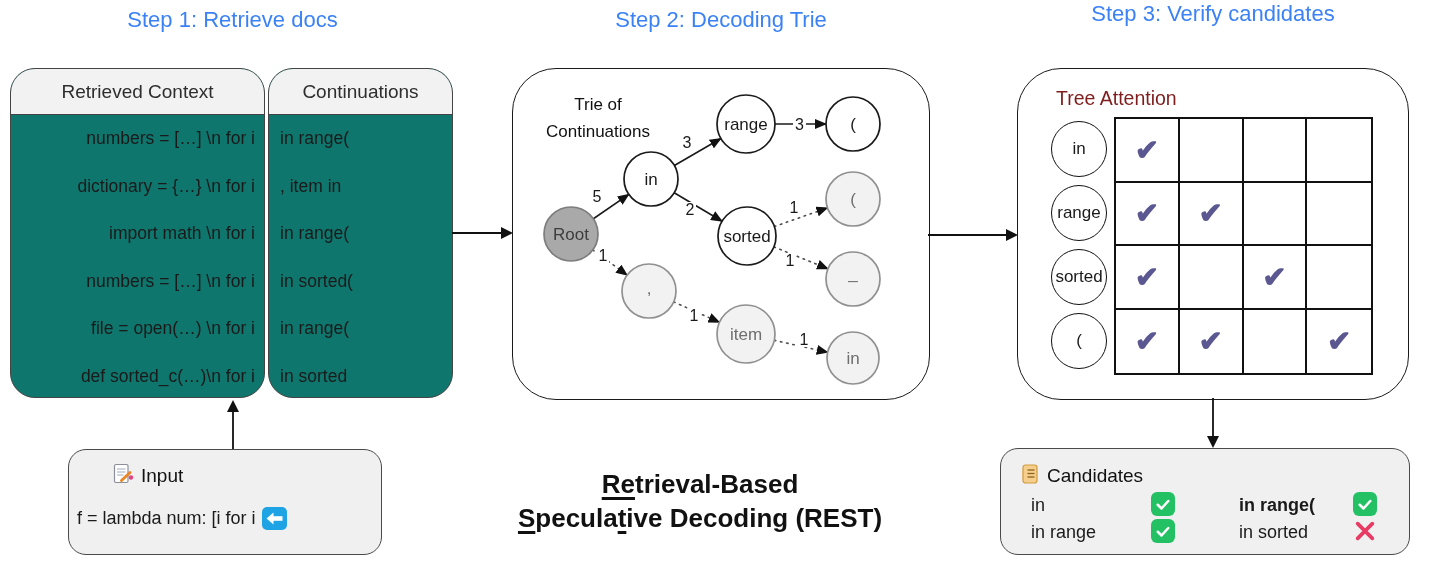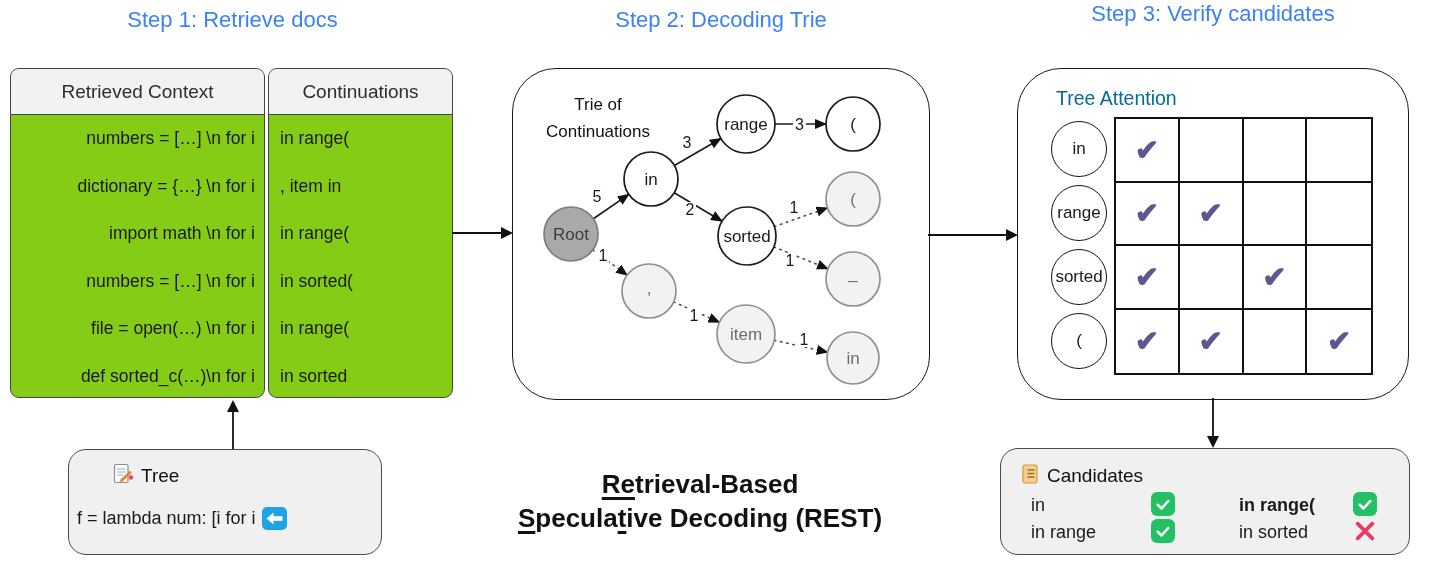--- a/index.html
+++ b/index.html
@@ -1,22 +1,22 @@
 <!DOCTYPE html>
 <html><head>
 <meta charset="utf-8">
 <style>
   html,body{margin:0;padding:0;background:#fff;}
   #canvas{position:relative;width:1440px;height:571px;background:#ffffff;
           font-family:"Liberation Sans",sans-serif;color:#1a1a1a;overflow:hidden;}
   .abs{position:absolute;}
   .step-title{font-size:22px;text-align:center;color:#3b82f6;}
   
-  .tbox{position:absolute;top:68px;height:330px;border:1.6px solid #444;border-radius:9px;
-        background:#84cc16;box-sizing:border-box;overflow:hidden;}
+  .tbox{position:absolute;top:68px;height:330px;border:1.6px solid #444;border-radius:25px;
+        background:#0f766e;box-sizing:border-box;overflow:hidden;}
   .thead{height:45px;background:#f2f2f2;border-bottom:1.6px solid #444;display:flex;
          align-items:center;justify-content:center;font-size:19px;color:#2e2e2e;}
   .trow{height:47.5px;display:flex;align-items:center;font-size:17.5px;white-space:pre;}
   .trow.r{justify-content:flex-end;padding-right:9px;}
   .trow.l{justify-content:flex-start;padding-left:11px;}
   .b{font-weight:normal;}
   
   .panel{position:absolute;top:68px;height:332px;border:1.7px solid #1a1a1a;border-radius:44px;
          background:#fff;box-sizing:border-box;}
   .panel-label{position:absolute;font-size:17px;color:#111;line-height:27px;text-align:center;}
@@ -98,21 +98,21 @@
 
   <div class="graybox" style="left:68px;top:449px;width:314px;height:106px;">
     <svg class="abs" style="left:42px;top:12px;" width="24" height="24" viewBox="0 0 24 24">
       <rect x="3.5" y="2.5" width="13.5" height="18" rx="1.5" fill="#fff" stroke="#8a8f98" stroke-width="1.2"></rect>
       <line x1="6" y1="7" x2="14.5" y2="7" stroke="#b9c3d0" stroke-width="1.4"></line>
       <line x1="6" y1="10" x2="14.5" y2="10" stroke="#b9c3d0" stroke-width="1.4"></line>
       <line x1="6" y1="13" x2="12.5" y2="13" stroke="#b9c3d0" stroke-width="1.4"></line>
       <line x1="10.5" y1="18.5" x2="19" y2="10.5" stroke="#e8872a" stroke-width="3" stroke-linecap="round"></line>
       <circle cx="20" cy="15.5" r="2.2" fill="#e2447e"></circle>
     </svg>
-    <div class="boxtitle" style="left:72px;top:15px;">Tree</div>
+    <div class="boxtitle" style="left:72px;top:15px;">Input</div>
     <div class="codeline" style="left:8px;top:57px;">
       <span>f = lambda num: [i </span><span class="b">for i</span>
       <span class="bluekey">
         <svg width="17" height="13" viewBox="0 0 17 13">
           <polygon points="0.5,6.5 7.5,0.5 7.5,12.5" fill="#fff"></polygon>
           <rect x="6.5" y="4.2" width="10" height="4.6" fill="#fff"></rect>
         </svg>
       </span>
     </div>
   </div>
@@ -222,21 +222,21 @@
       </g>
     </svg>
   </div>
 
   <svg class="abs" style="left:928px;top:228px;" width="91" height="14">
     <line x1="0" y1="7" x2="79" y2="7" stroke="#111" stroke-width="1.8"></line>
     <polygon points="78,1 90,7 78,13" fill="#111"></polygon>
   </svg>
 
   <div class="panel" style="left:1017px;width:392px;">
-    <div class="abs" style="left:38px;top:18px;font-size:19.5px;color:#0369a1;">Tree Attention</div>
+    <div class="abs" style="left:38px;top:18px;font-size:19.5px;color:#7f1d1d;">Tree Attention</div>
     <div class="rowcircle" style="left:33px;top:52px;">in</div>
     <div class="rowcircle" style="left:33px;top:116px;">range</div>
     <div class="rowcircle" style="left:33px;top:180px;">sorted</div>
     <div class="rowcircle" style="left:33px;top:244px;">(</div>
     <div class="gridwrap">
       <div class="cell">✔</div>
       <div class="cell"></div>
       <div class="cell"></div>
       <div class="cell"></div>
       <div class="cell">✔</div>

